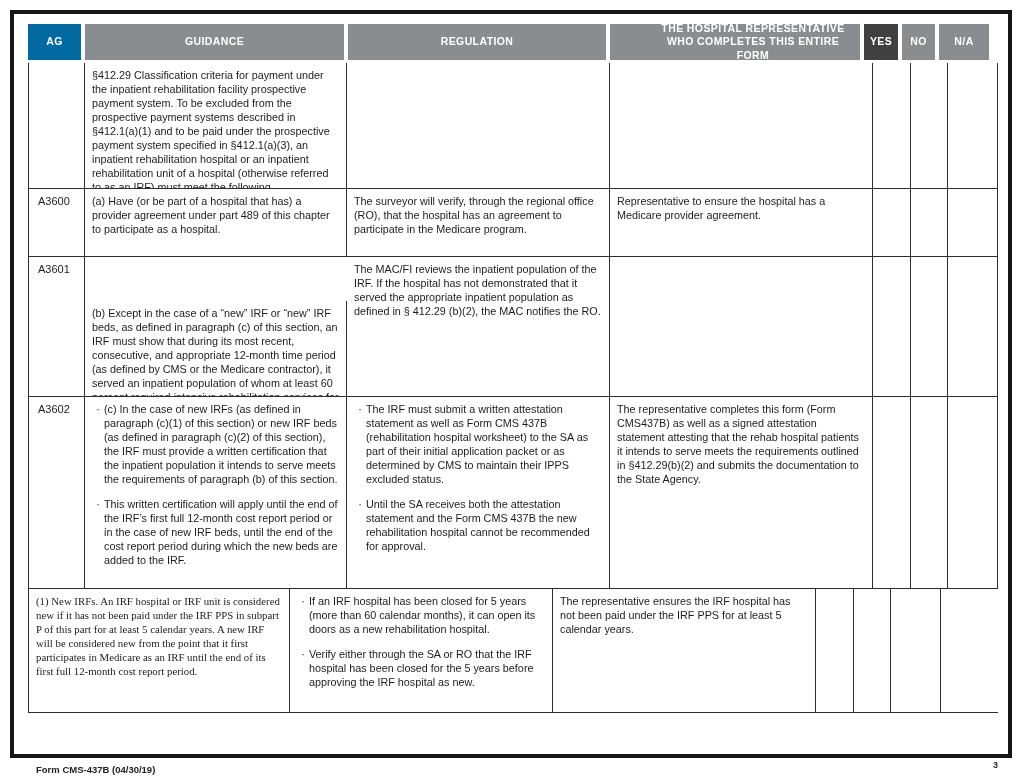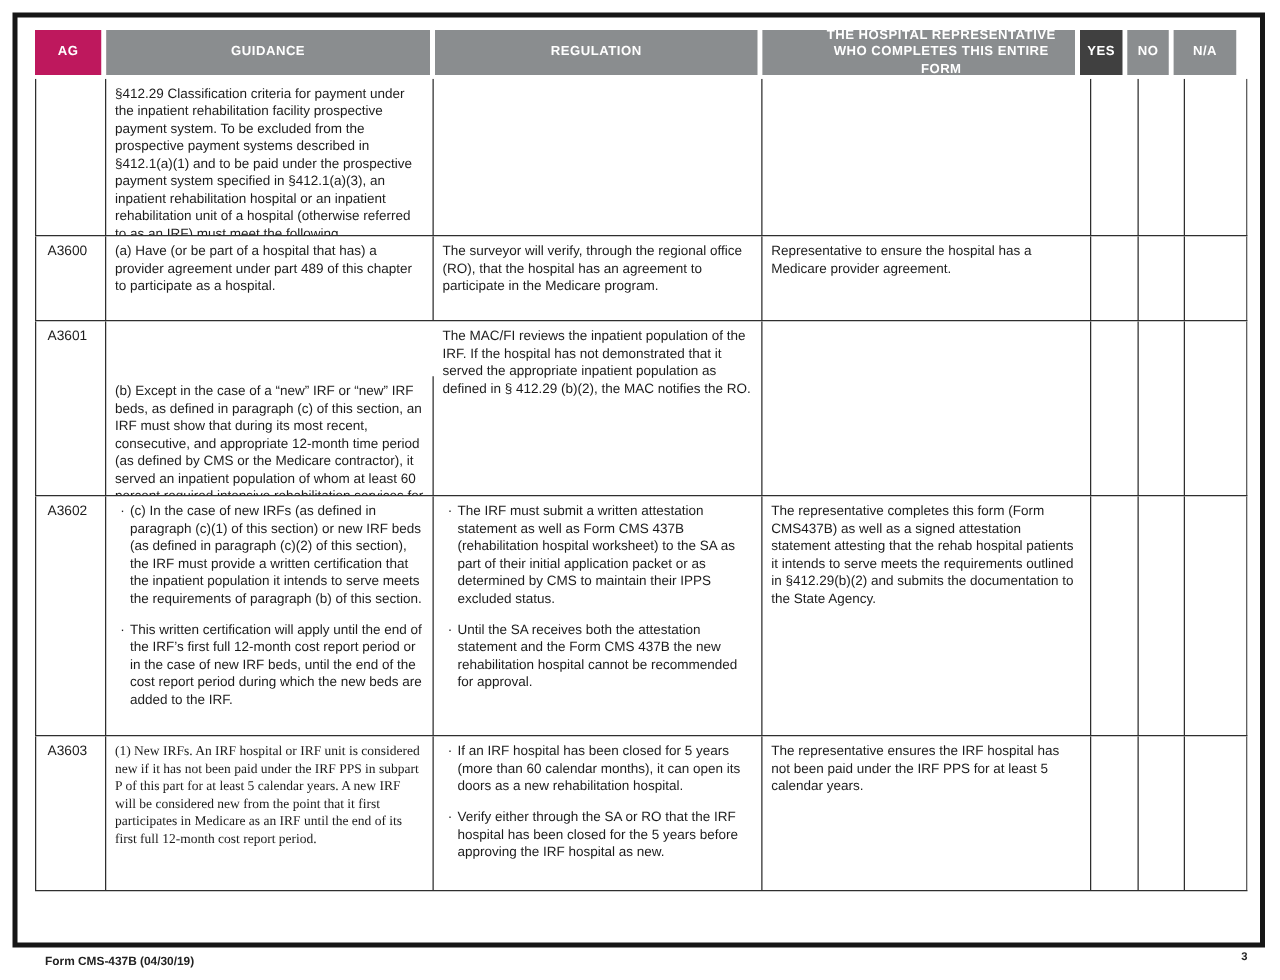--- a/index.html
+++ b/index.html
@@ -67,21 +67,21 @@
     font-weight: bold;
     color: #222;
   }
 </style>
 </head>
 <body>
 
 <div class="page">
   <div class="table">
     <div class="hrow">
-        <div class="hcell" style="width: 57px; background: #be185d;">
+        <div class="hcell" style="width: 57px; background: #0369a1;">
           <span>AG</span>
         </div>
         <div class="hcell" style="width: 263px; background: rgb(138, 141, 143);">
           <span>GUIDANCE</span>
         </div>
         <div class="hcell" style="width: 262px; background: rgb(138, 141, 143);">
           <span>REGULATION</span>
         </div>
         <div class="hcell" style="width: 254px; background: rgb(138, 141, 143); padding-left: 44px;">
           <span>THE HOSPITAL REPRESENTATIVE WHO COMPLETES THIS ENTIRE FORM</span>
@@ -159,21 +159,20 @@
             </div>
           </div>
           <div class="bcell" style="width: 263px;">
             <div class="para">The representative completes this form (Form CMS437B) as well as a signed attestation statement attesting that the rehab hospital patients it intends to serve meets the requirements outlined in §412.29(b)(2) and submits the documentation to the State Agency.</div>
           </div>
           <div class="bcell" style="width: 38px;"></div>
           <div class="bcell" style="width: 37px;"></div>
           <div class="bcell" style="width: 50px;"></div>
         </div>
         <div class="brow" style="height: 124px;">
-          <div class="bcell cell-ag" style="width: 57px;"><span>A3603</span></div>
           <div class="bcell" style="width: 262px; font-family: Liberation Serif, serif;">
             <div class="para">(1) New IRFs. An IRF hospital or IRF unit is considered new if it has not been paid under the IRF PPS in subpart P of this part for at least 5 calendar years. A new IRF will be considered new from the point that it first participates in Medicare as an IRF until the end of its first full 12-month cost report period.</div>
           </div>
           <div class="bcell" style="width: 263px;">
             <div class="para b">
               <span class="marker">·</span>
               <span class="btext">If an IRF hospital has been closed for 5 years (more than 60 calendar months), it can open its doors as a new rehabilitation hospital.</span>
             </div>
             <div class="para b">
               <span class="marker">·</span>

